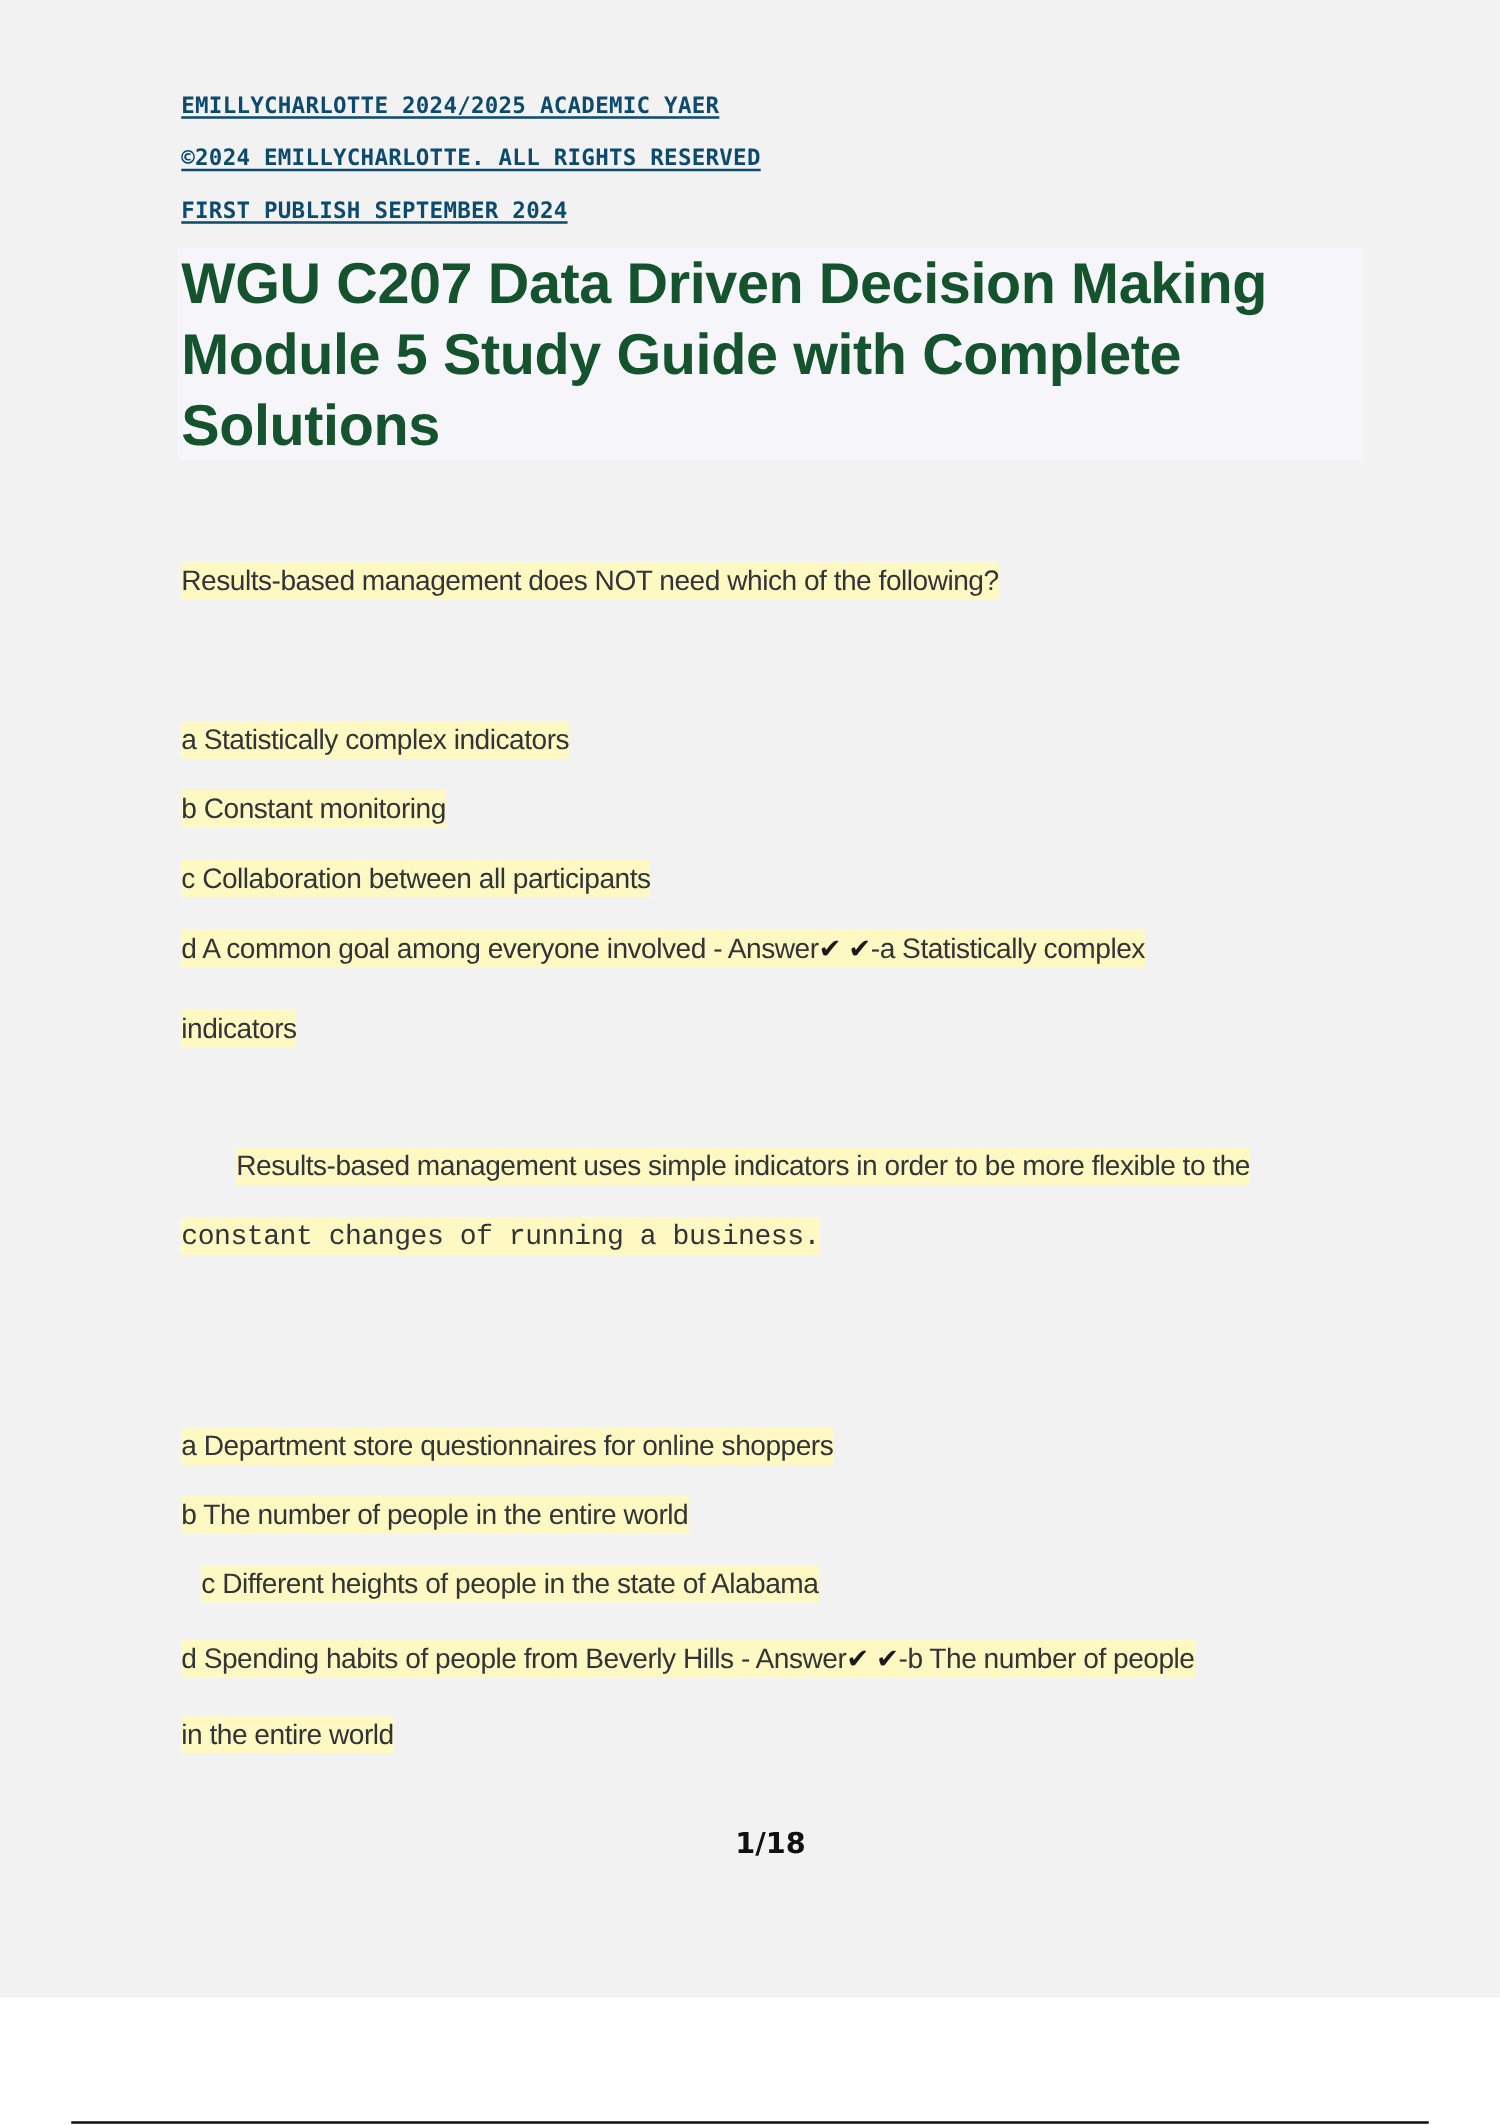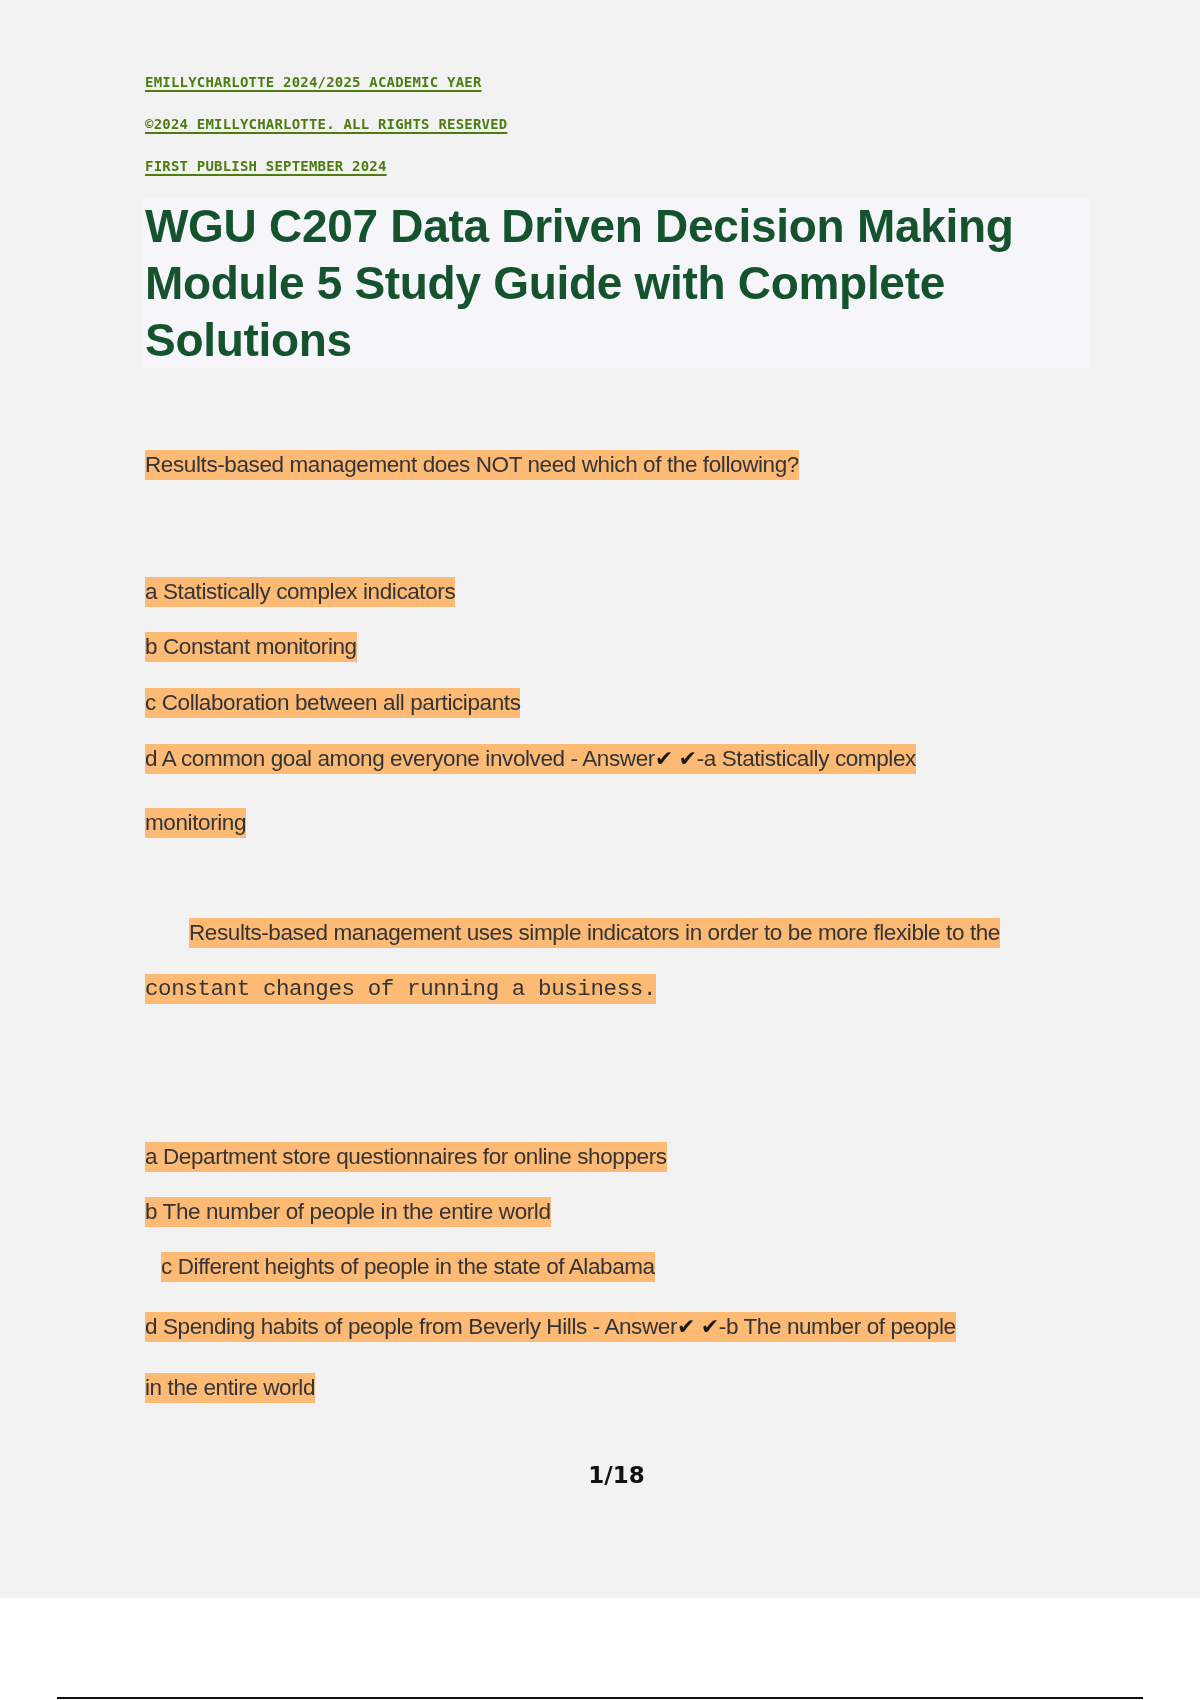--- a/index.html
+++ b/index.html
@@ -8,39 +8,39 @@
       background: #ffffff;
       font-family: "Liberation Sans", sans-serif;
     }
     .page {
       position: absolute; left: 0; top: 0; width: 1200px; height: 1598px;
       background: #f2f2f3;
     }
     .meta {
       position: absolute; left: 145px;
       font-family: "DejaVu Sans Mono", "Liberation Mono", monospace;
-      font-weight: bold; font-size: 14px; color: #4d7c0f;
+      font-weight: bold; font-size: 18px; color: #0c4a6e;
       text-decoration: underline; text-decoration-thickness: 2px;
       text-underline-offset: 3px; letter-spacing: 0.2px; white-space: nowrap;
     }
     .title-block {
       position: absolute; left: 142px; top: 198px; width: 948px; height: 170px;
       background: #f6f6fa;
     }
     .title {
       margin: 0; padding: 0 0 0 3px;
       font-family: "Liberation Sans", sans-serif; font-weight: bold;
       font-size: 46px; line-height: 57px; color: #14532d;
       letter-spacing: -0.3px;
     }
     .line {
       position: absolute; left: 145px; white-space: nowrap;
       font-family: "Liberation Sans", sans-serif;
       font-size: 22.5px; color: #333438; letter-spacing: -0.4px;
-      background: #fdba74; padding: 2px 0;
+      background: #fef9c3; padding: 2px 0;
     }
     .check { font-size: 22px; color: #1a1a1a; }
     .page-number {
       position: absolute; left: 0; width: 1233px; top: 1462px; text-align: center;
       font-family: "DejaVu Sans", sans-serif; font-weight: bold; font-size: 23px; color: #111;
     }
     .footer-rule {
       position: absolute; left: 57px; top: 1697px; width: 1086px; height: 2px;
       background: #111;
     }
@@ -58,21 +58,21 @@
     <h1 class="title"> WGU C207 Data Driven Decision Making Module 5 Study Guide with Complete Solutions</h1>
   </div>
 
   <div class="line" style="top:450px;">Results-based management does NOT need which of the following?</div>
   <div class="line" style="top:577px;">a Statistically complex indicators</div>
   <div class="line" style="top:632px;">b Constant monitoring</div>
   <div class="line" style="top:688px;">c Collaboration between all participants</div>
   <div class="line" style="top:744px;text-align:right;">
     <span>d A common goal among everyone involved - Answer</span><span class="check">✔ ✔</span><span>-a Statistically complex</span>
   </div>
-  <div class="line" style="top:808px;">monitoring</div>
+  <div class="line" style="top:808px;">indicators</div>
 
   <div class="line" style="top:918px;margin-left:44px;">Results-based management uses simple indicators in order to be more flexible to the</div>
   <div class="line" style="top:974px;font-family:Liberation Mono, monospace;">constant changes of running a business.</div>
 
   <div class="line" style="top:1142px;">a Department store questionnaires for online shoppers</div>
   <div class="line" style="top:1197px;">b The number of people in the entire world</div>
   <div class="line" style="top:1252px;margin-left:16px;">c Different heights of people in the state of Alabama</div>
   <div class="line" style="top:1312px;">
     <span>d Spending habits of people from Beverly Hills - Answer</span><span class="check">✔ ✔</span><span>-b The number of people</span>
   </div>

